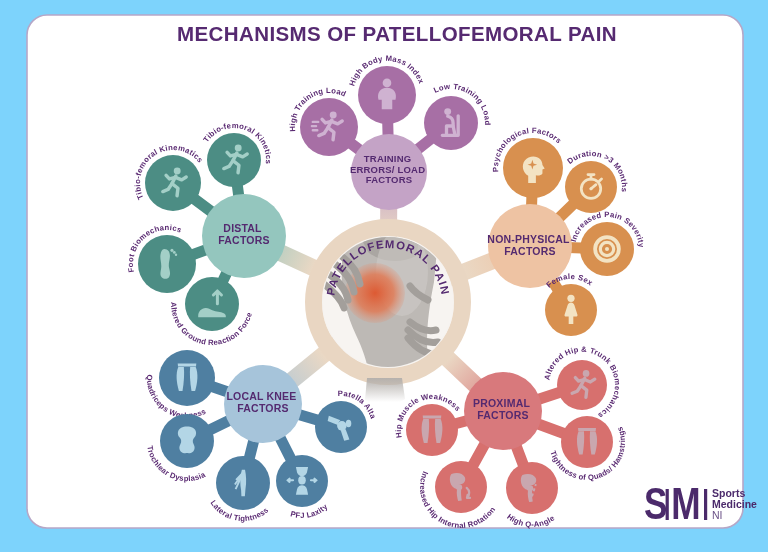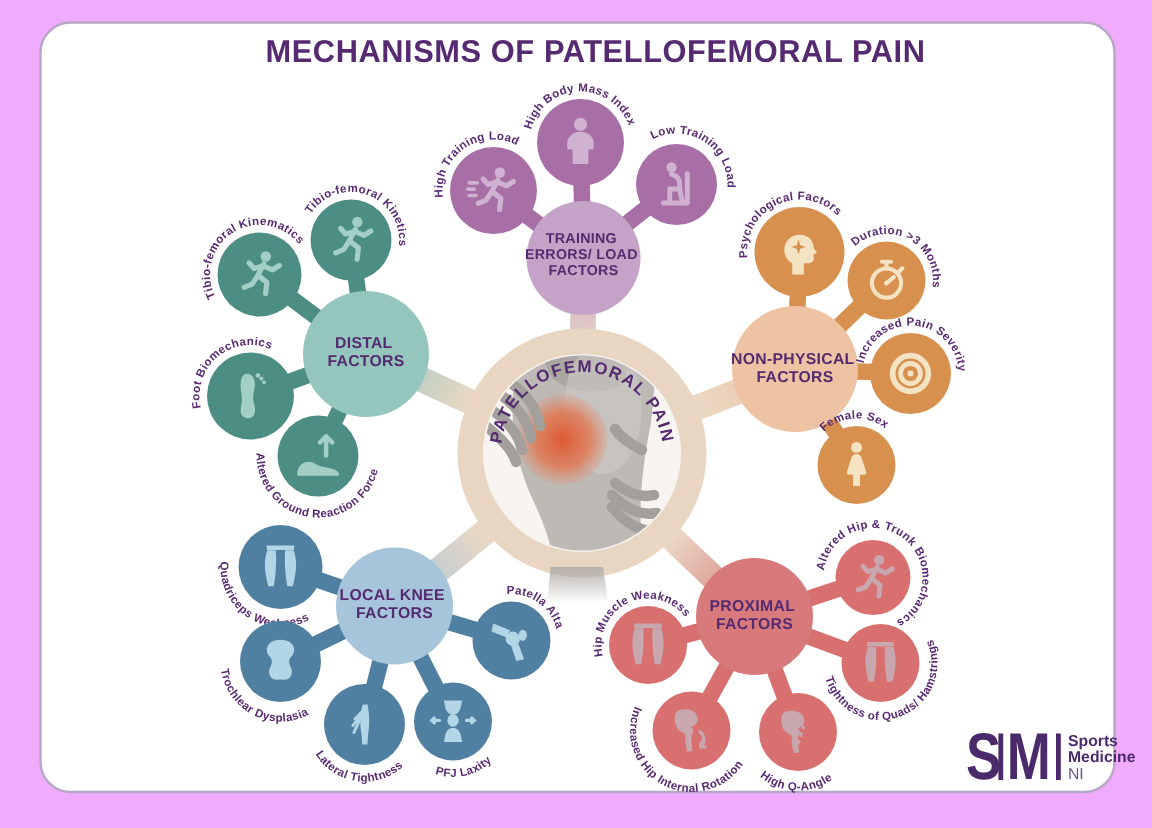--- a/index.html
+++ b/index.html
@@ -1,16 +1,16 @@
 <!DOCTYPE html>
 <html><head>
 <meta charset="utf-8">
 <style>
   html,body{margin:0;padding:0;background:#fff;}
-  .stage{position:relative;width:768px;height:552px;background:#f0abfc;overflow:hidden;}
+  .stage{position:relative;width:768px;height:552px;background:#7dd3fc;overflow:hidden;}
   svg{position:absolute;left:0;top:0;}
   text{font-family:"Liberation Sans","DejaVu Sans",sans-serif;}
   .title-text{font-weight:bold;font-size:21px;fill:#562a71;letter-spacing:.4px;}
   .lbl{font-weight:bold;font-size:7.7px;fill:#5a2a72;letter-spacing:.25px;}
   .mainlbl{font-weight:bold;fill:#542a70;text-anchor:middle;letter-spacing:.2px;}
   .centerlbl{font-weight:bold;font-size:11.3px;fill:#542a70;letter-spacing:1.1px;}
   
   .sat-purple{fill:#a76fa5}.main-purple{fill:#c4a3c6}.ic-purple{color:#cfb2d1}.ln-purple{stroke:#a76fa5}
   .sat-teal{fill:#4c8d84}.main-teal{fill:#94c6be}.ic-teal{color:#a3cfc7}.ln-teal{stroke:#4c8d84}
   .sat-orange{fill:#d8904f}.main-orange{fill:#eec3a3}.ic-orange{color:#f3e3c3}.ln-orange{stroke:#d8904f}

